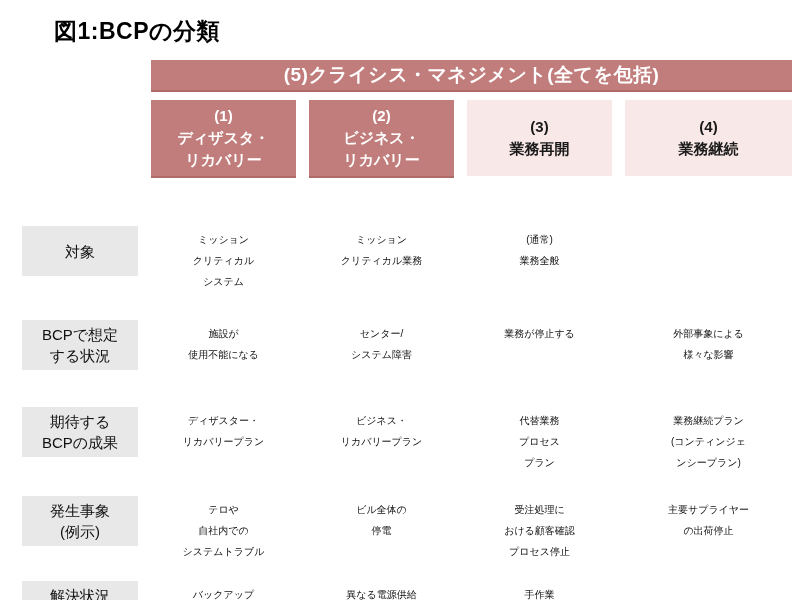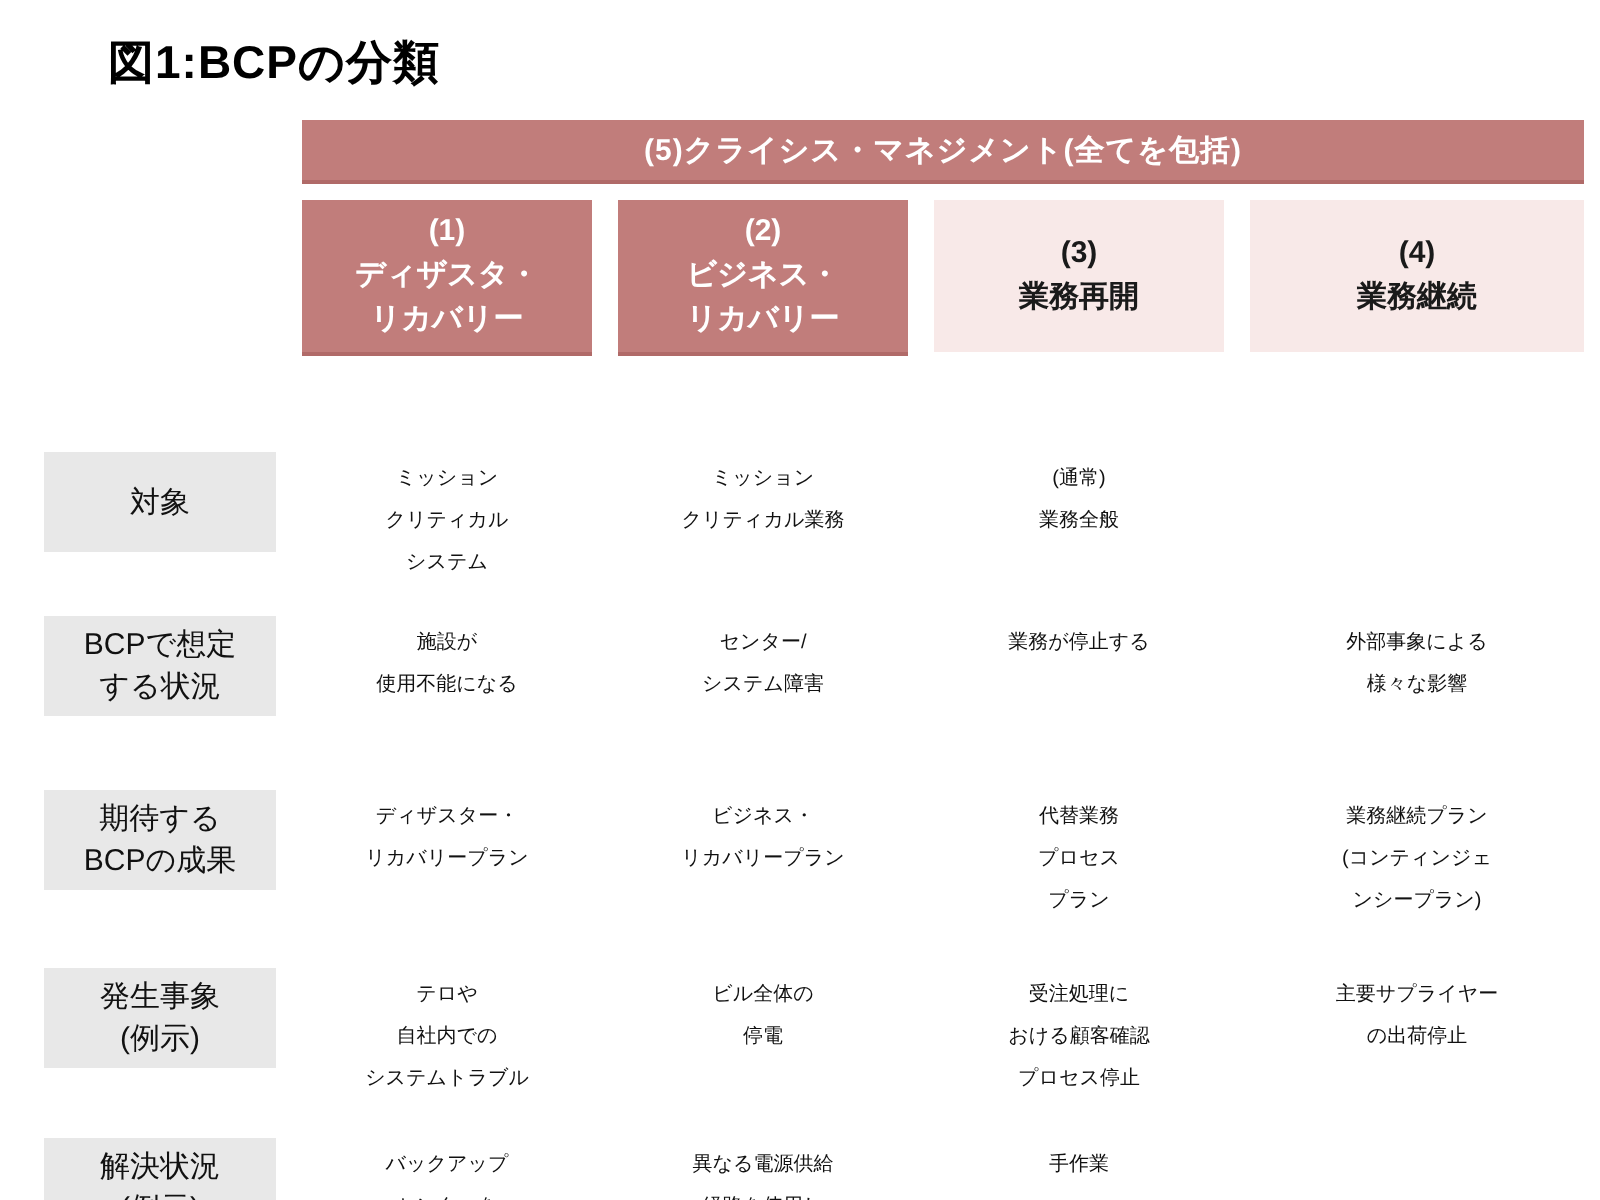--- a/index.html
+++ b/index.html
@@ -38,21 +38,21 @@
     column-gap: 13px;
     align-items: start;
   }
   .banner-row { margin-bottom: 8px; }
   .banner {
     grid-column: 2 / 6;
     height: 30px;
     background: var(--rose_dark, #c17d7b);
     border-bottom: 2px solid var(--rose_dark_edge, #b06a68);
     color: var(--text_light, #fff);
-    font-size: 15px;
+    font-size: 19px;
     font-weight: 600;
     display: flex;
     align-items: center;
     justify-content: center;
     letter-spacing: 0.5px;
   }
   .header-row { margin-bottom: 5px; }
   .col-header {
     height: 76px;
     display: flex;
@@ -68,21 +68,21 @@
     background: var(--rose_dark, #c17d7b);
     border-bottom: 2px solid var(--rose_dark_edge, #b06a68);
     color: var(--text_light, #fff);
   }
   .col-header.light {
     background: var(--rose_light, #f8e9e8);
     color: #1a1a1a;
   }
   .data-row { min-height: 85px; }
   .data-row.r0 { min-height: 82px; margin-top: 48px; }
-  .data-row.r1 { min-height: 87px; }
+  .data-row.r1 { min-height: 87px; margin-top: 12px; }
   .data-row.r2 { min-height: 89px; }
   .data-row.r3 { min-height: 85px; }
   .data-row.r4 { min-height: 72px; }
   .row-label {
     background: var(--label_gray, #e8e8e8);
     min-height: 50px;
     display: flex;
     align-items: center;
     justify-content: center;
     text-align: center;

